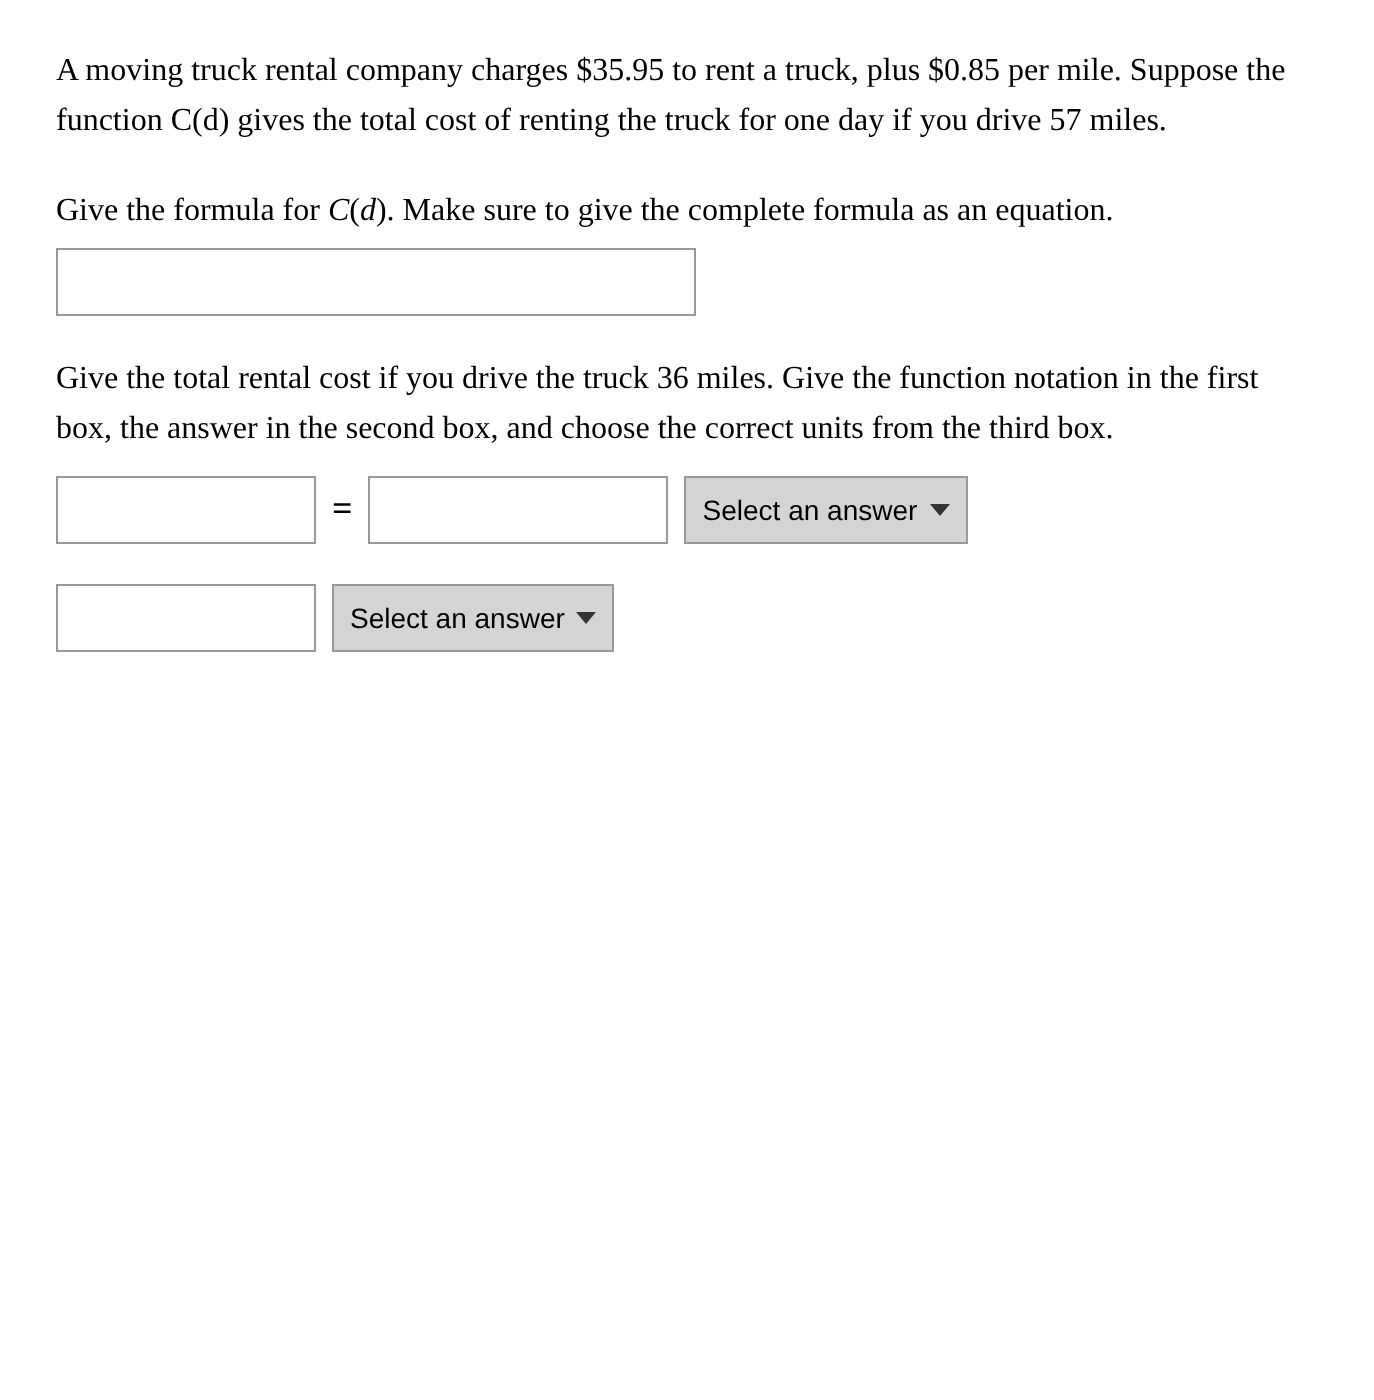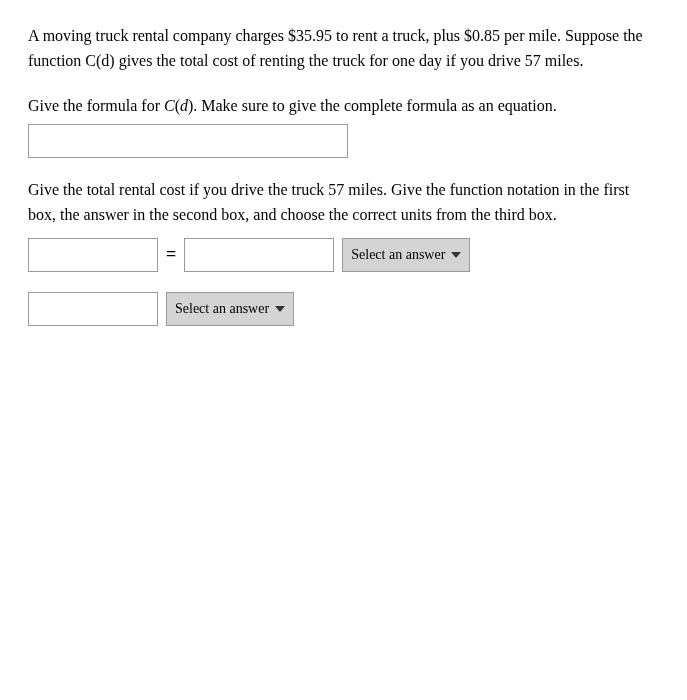--- a/index.html
+++ b/index.html
@@ -61,21 +61,21 @@
 
     .select-btn {
       display: inline-flex;
       align-items: center;
       border: 1px solid #999999;
       background: #d4d4d4;
       height: 34px;
       padding: 12px 8px;
       cursor: pointer;
       font-size: 14px;
-      font-family: Liberation Serif, serif;
+      font-family: Liberation Sans, sans-serif;
       gap: 6px;
     }
 
     .select-btn .chevron {
       display: inline-block;
       width: 0;
       height: 0;
       border-left: 5px solid transparent;
       border-right: 5px solid transparent;
       border-top: 6px solid #333333;
@@ -104,21 +104,21 @@
   <div class="question-block">
     <div style="display:flex; align-items:flex-start; flex-wrap:wrap; gap:4px;flex-direction:column;">
       <span style="line-height:1.55;">
         Give the formula for <span class="math-italic">C</span>(<span class="math-italic">d</span>). Make sure to give the complete formula as an equation.
       </span>
       <input class="text-input input-formula" type="text" style="margin-top: 2px;" placeholder="">
     </div>
   </div>
 
   <div class="question-block">
-    <p>Give the total rental cost if you drive the truck 57 miles. Give the function notation in the first box, the answer in the second box, and choose the correct units from the third box.</p>
+    <p>Give the total rental cost if you drive the truck 36 miles. Give the function notation in the first box, the answer in the second box, and choose the correct units from the third box.</p>
     <div class="row-group">
       <input class="text-input input-notation" type="text" placeholder="" style="">
       <span class="equals-sign">=</span>
       <input class="text-input input-answer" type="text" placeholder="" style="">
       <button class="select-btn">
         <span>Select an answer</span>
         <span class="chevron"></span>
       </button>
     </div>
   </div>

